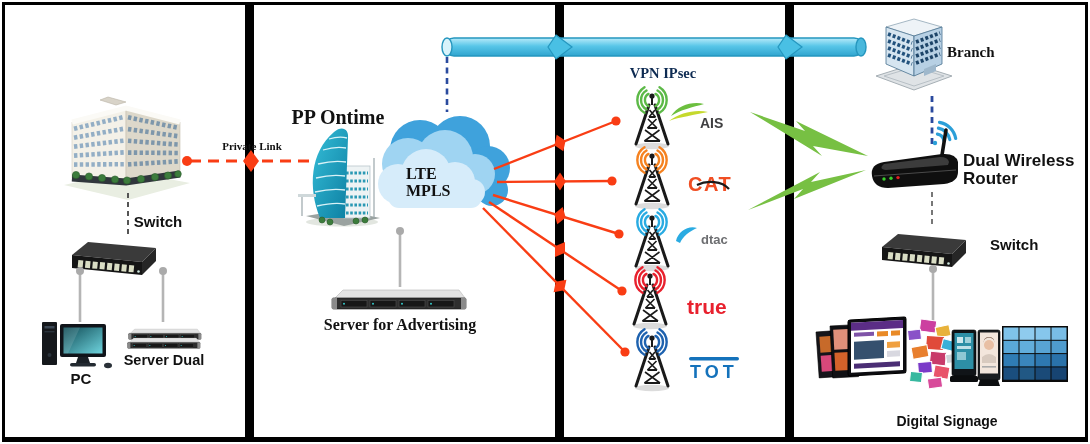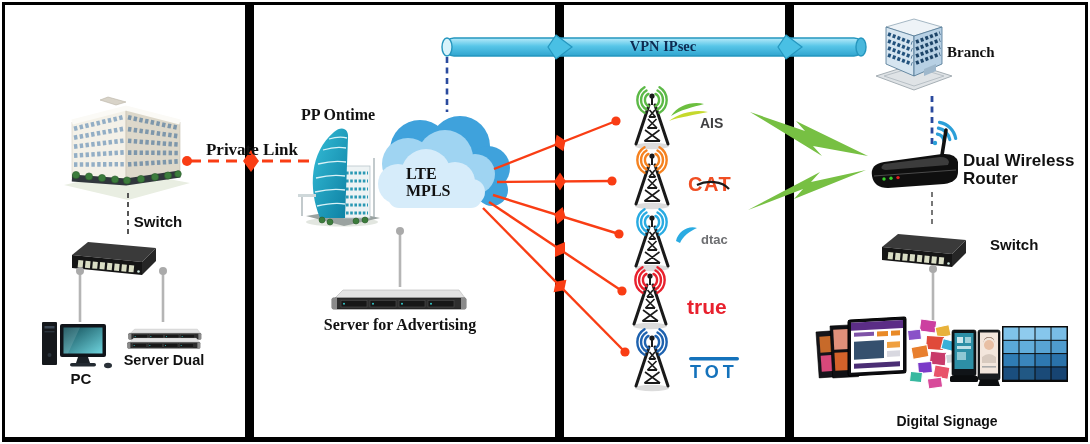--- a/index.html
+++ b/index.html
@@ -6,21 +6,21 @@
   .canvas{position:relative;width:1090px;height:444px;background:#ffffff;overflow:hidden;
           font-family:"Liberation Sans",sans-serif;}
   .frame{position:absolute;left:2px;top:2px;right:2px;bottom:2px;border:3px solid #000;
          border-bottom-width:5px;pointer-events:none;z-index:6;}
   .vdiv{position:absolute;top:4px;bottom:4px;width:9px;background:#000;z-index:1;}
   .overlay{position:absolute;left:0;top:0;z-index:2;}
   .lbl{position:absolute;z-index:4;color:#111;white-space:nowrap;}
   .serif{font-family:"Liberation Serif",serif;font-weight:bold;}
   .sans{font-family:"Liberation Sans",sans-serif;font-weight:bold;}
   .ctr{text-align:center;}
-  .vpn-lbl{color:#0e2b52;}
+  .vpn-lbl{color:#0e2b52;margin-top:27px;}
   .two-line span{display:block;line-height:1.08;}
 </style>
 </head>
 <body>
 
 <div class="canvas">
 
   <div class="vdiv" style="left:245px"></div>
   <div class="vdiv" style="left:555px"></div>
   <div class="vdiv" style="left:785px"></div>
@@ -412,23 +412,23 @@
             <rect x="49.5" y="41.4" width="15" height="12.3" fill="#174472"></rect>
         </g>
       </g>
     </g>
   </svg>
 
   <div class="lbl sans ctr" style="left:130px;top:213px;width:56px;font-size:15px;">Switch</div>
   <div class="lbl sans ctr" style="left:56px;top:370px;width:50px;font-size:15px;">PC</div>
   <div class="lbl sans ctr" style="left:118px;top:352px;width:92px;font-size:14.5px;">Server Dual</div>
 
-  <div class="lbl serif ctr" style="left:182px;top:140px;width:140px;font-size:17px;">Private Link</div>
-
-  <div class="lbl serif ctr" style="left:288px;top:106px;width:100px;font-size:16px;">PP Ontime</div>
+  <div class="lbl serif ctr" style="left:182px;top:140px;width:140px;font-size:11px;">Private Link</div>
+
+  <div class="lbl serif ctr" style="left:288px;top:106px;width:100px;font-size:20px;">PP Ontime</div>
   <div class="lbl serif two-line" style="left:406px;top:165px;font-size:16px;line-height:1.12;">
     <span>LTE</span>
     <span>MPLS</span>
   </div>
   <div class="lbl serif ctr" style="left:300px;top:316px;width:200px;font-size:16px;">Server for Advertising</div>
 
   <div class="lbl serif ctr vpn-lbl" style="left:563px;top:38px;width:200px;font-size:14.5px;z-index:4;">VPN IPsec</div>
 
   <div class="lbl serif" style="left:947px;top:44px;font-size:15px;">Branch</div>
   <div class="lbl sans two-line" style="left:963px;top:152px;font-size:17px;">

